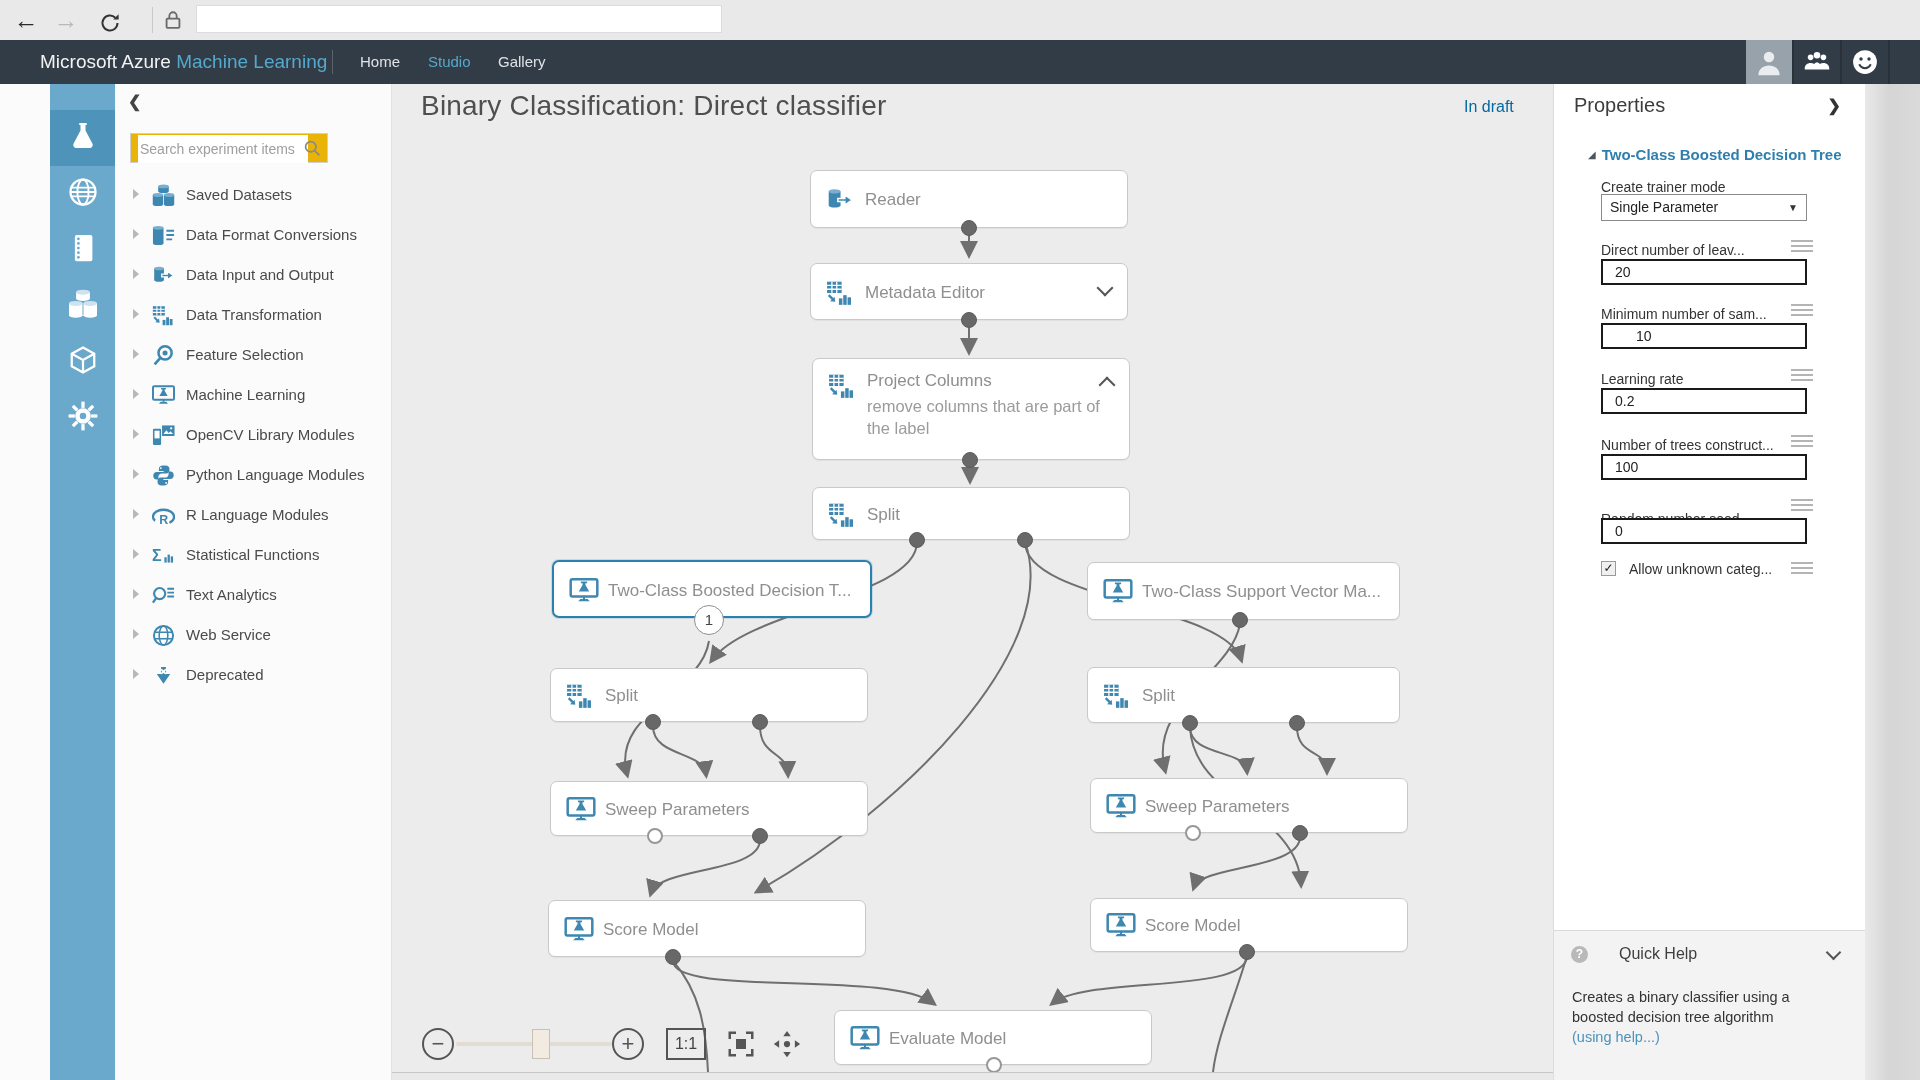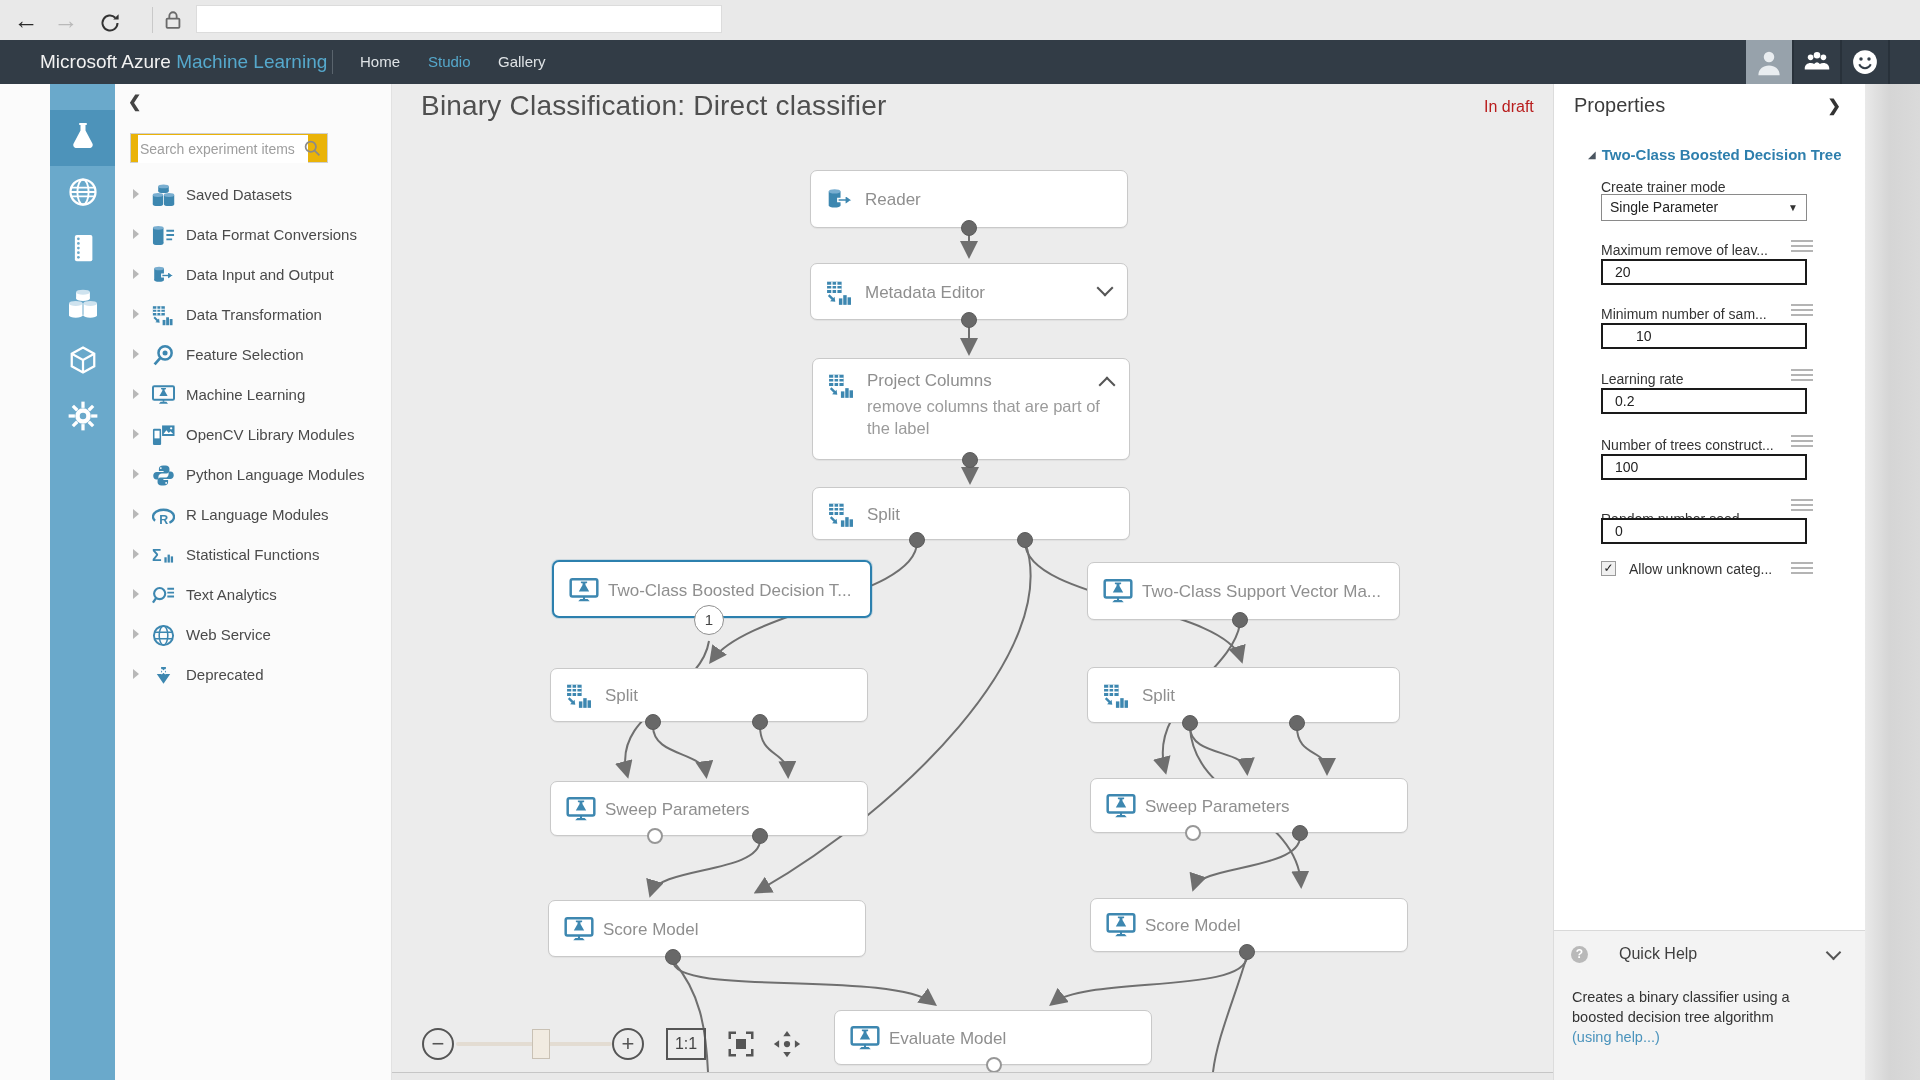--- a/index.html
+++ b/index.html
@@ -39,21 +39,21 @@
   .search-mag{position:absolute;right:5px;top:5px;}
   .side-items{position:absolute;left:0;top:176px;width:392px;}
   .side-item{position:relative;height:40px;cursor:pointer;}
   .side-item .tri{position:absolute;left:133px;top:13px;width:0;height:0;border-left:6px solid #b8b8b8;border-top:5px solid transparent;border-bottom:5px solid transparent;}
   .side-item .ic{position:absolute;left:152px;top:8px;width:24px;height:24px;}
   .side-item .lbl{position:absolute;left:186px;top:10px;font-size:15px;color:#4a4a4a;white-space:nowrap;}
 
   
   .canvas-bg{position:absolute;left:392px;top:84px;width:1161px;bottom:0;background:#ececec;}
   .exp-title{position:absolute;left:421px;top:90px;font-size:28px;font-weight:300;color:#4f4f4f;letter-spacing:.2px;}
-  .status{position:absolute;left:1464px;top:98px;font-size:16px;color:#b91c1c;margin-left:20px;}
+  .status{position:absolute;left:1464px;top:98px;font-size:16px;color:#0369a1;}
   #wires{position:absolute;left:0;top:0;width:1920px;height:1080px;pointer-events:none;}
   .node{position:absolute;background:#fff;border:1px solid #c9c9c9;border-radius:7px;box-shadow:0 1px 1px rgba(0,0,0,.05);box-sizing:border-box;cursor:pointer;}
   .node.sel{border:2px solid #2c80ae;box-shadow:0 0 0 1px rgba(44,128,174,.18);}
   .node .nicon{position:absolute;left:15px;}
   .node .nlabel{position:absolute;left:54px;font-size:17px;color:#8f8f8f;white-space:nowrap;}
   .node .nsub{position:absolute;left:54px;font-size:16.5px;color:#9b9b9b;line-height:22px;width:250px;}
   .chev{position:absolute;right:16px;width:10px;height:10px;border-right:2px solid #555;border-bottom:2px solid #555;cursor:pointer;}
   .chev.down{transform:rotate(45deg);}
   .chev.up{transform:rotate(-135deg);}
   .port{position:absolute;width:16px;height:16px;border-radius:50%;box-sizing:border-box;cursor:crosshair;}
@@ -609,21 +609,21 @@
     <div class="sect-row">
       <span class="sect-tri">◢</span><span class="sect-title">Two-Class Boosted Decision Tree</span>
     </div>
 
     <div class="p-label" style="top:95px;">Create trainer mode</div>
     <div class="p-select" style="top:110px;">
       <span>Single Parameter</span>
       <span class="caret">▼</span>
     </div>
 
-    <div class="p-label" style="top:158px;">Maximum remove of leav...</div>
+    <div class="p-label" style="top:158px;">Direct number of leav...</div>
     <div class="ham" style="top:156px;">
         <span></span>
         <span></span>
         <span></span>
       </div>
     <div class="p-input" style="top:175px;">20</div>
 
     <div class="p-label" style="top:222px;">Minimum number of sam...</div>
     <div class="ham" style="top:220px;">
         <span></span>

